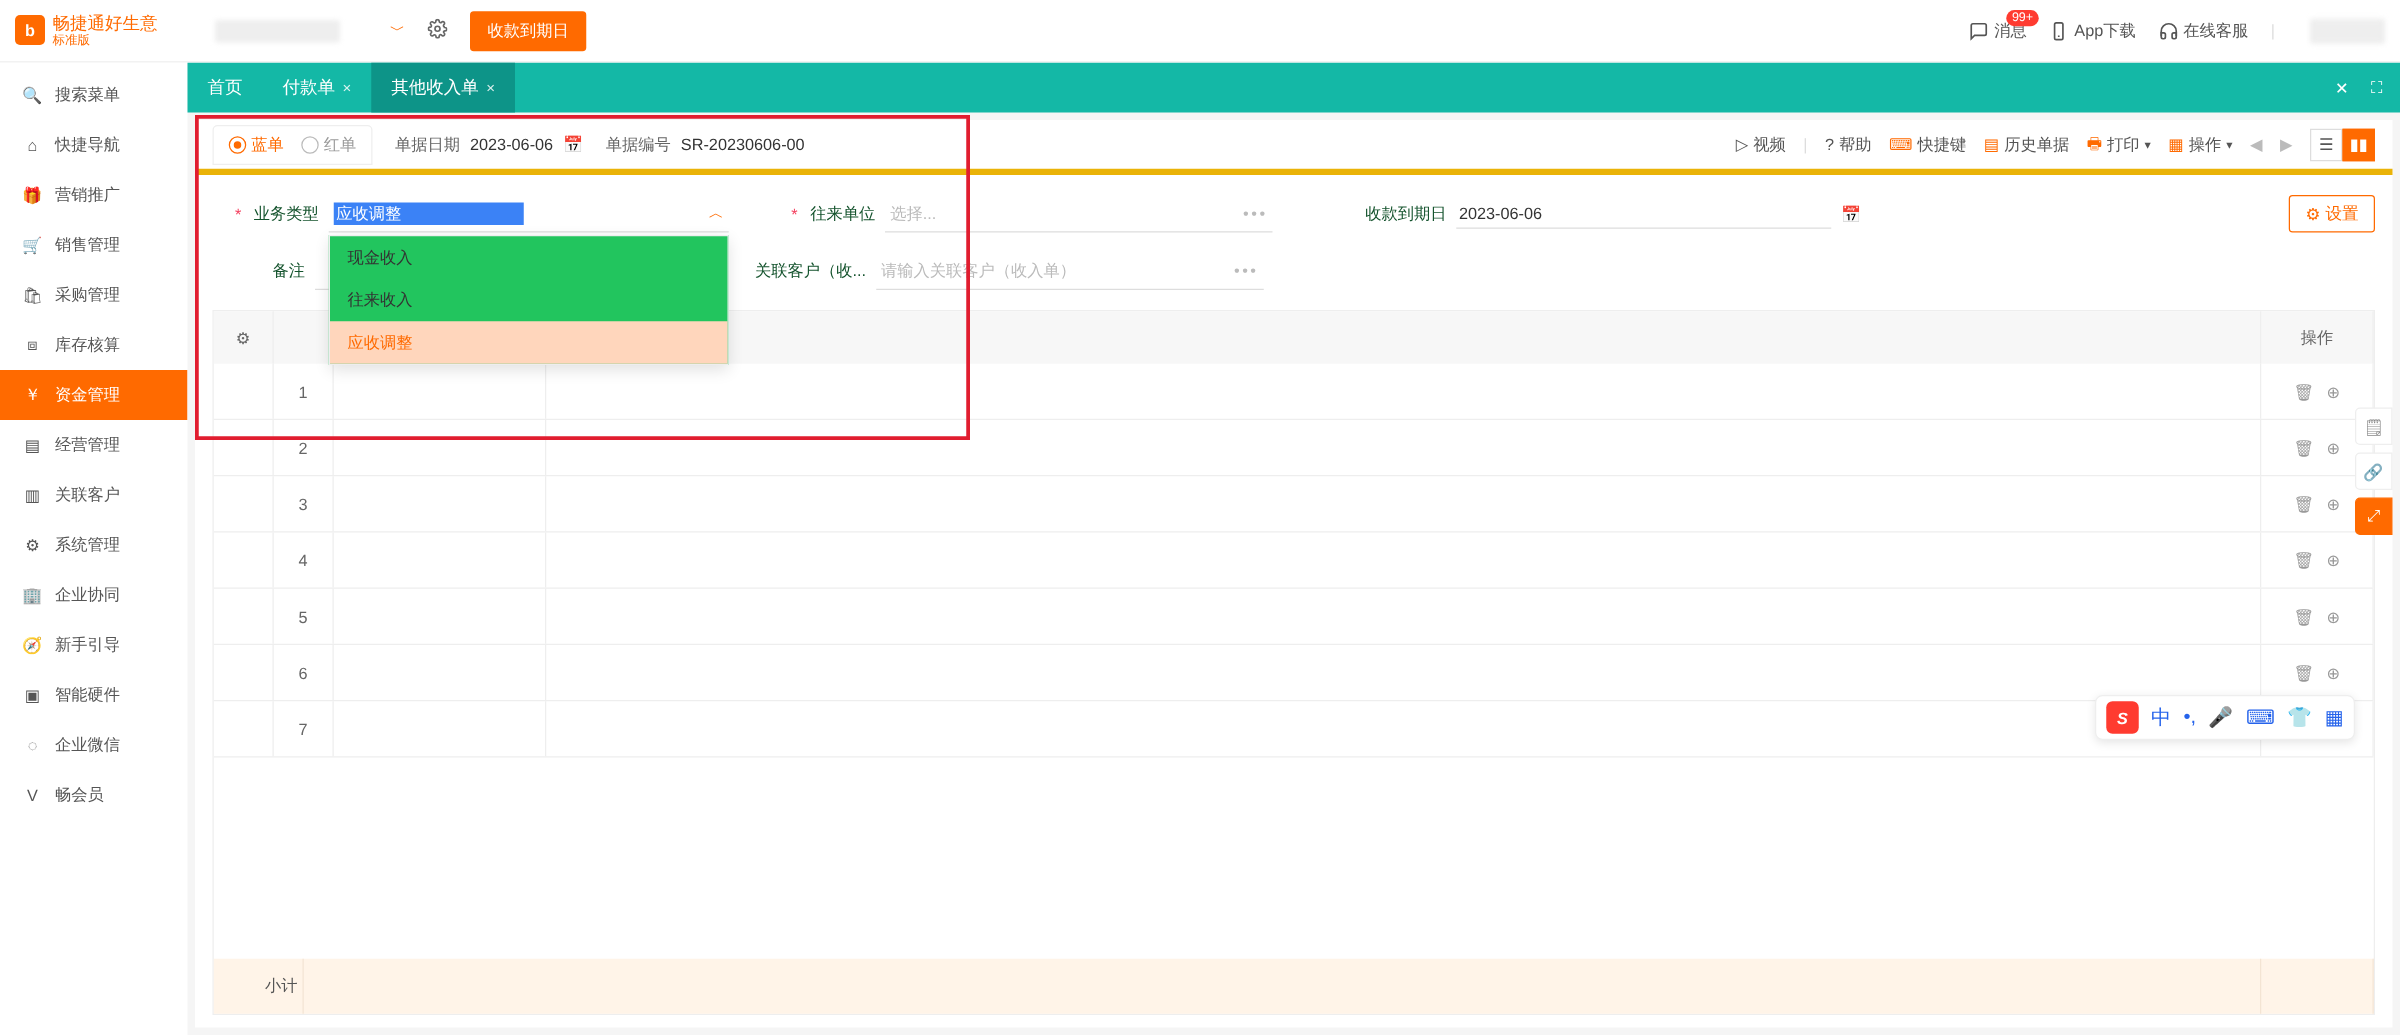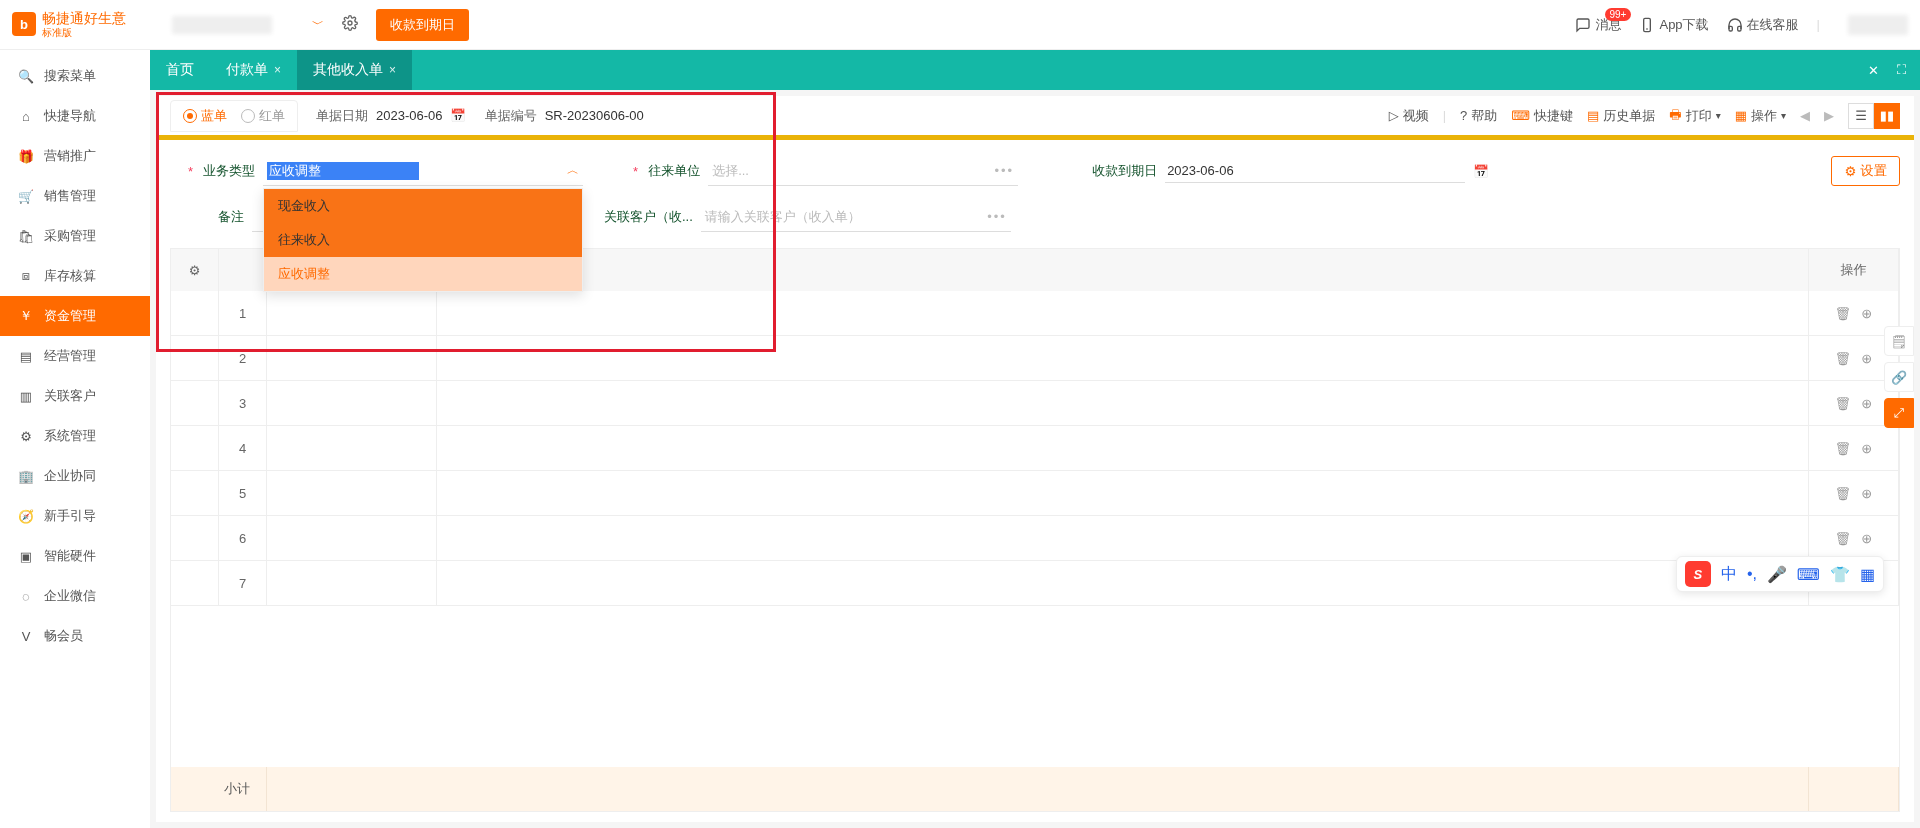--- a/index.html
+++ b/index.html
@@ -67,21 +67,21 @@
 .field .req { color: #f43f5e; margin-right: 2px; }
 .field .flabel { color: #14532d; width: auto; }
 .sel-input { position: relative; }
 .sel-box { width: 320px; height: 30px; border-bottom: 1px solid #ddd; display: flex; align-items: center; padding: 0 4px; cursor: pointer; }
 .sel-box.wide { width: 310px; }
 .sel-val { flex: 1; }
 .sel-val.sel-highlight { background: #3b82f6; color: #fff; padding: 0 2px; display: inline-block; }
 .sel-placeholder { color: #bbb; }
 .sel-caret { color: #ff6a00; font-size: 12px; }
 .sel-more { color: #bbb; letter-spacing: 2px; }
-.dropdown { position: absolute; top: 32px; left: 0; width: 320px; background: #f97316; border: 1px solid #eee; box-shadow: 0 4px 12px rgba(0,0,0,.12); z-index: 100; }
+.dropdown { position: absolute; top: 32px; left: 0; width: 320px; background: #22c55e; border: 1px solid #eee; box-shadow: 0 4px 12px rgba(0,0,0,.12); z-index: 100; }
 .dd-item { padding: 8px 14px; cursor: pointer; color: #333; }
 .dd-item.hover { background: #ffd6bc; color: #ff6a00; }
 .settings-btn { margin-left: auto; border: 1px solid #ff6a00; color: #ff6a00; background: #fff; padding: 5px 12px; border-radius: 3px; cursor: pointer; display: flex; align-items: center; gap: 4px; }
 .date-field { display: flex; align-items: center; gap: 8px; }
 .date-field .dval { border-bottom: 1px solid #ddd; width: 300px; padding: 4px 2px; }
 
 
 .highlight-rect { position: absolute; border: 3px solid #e11d2f; pointer-events: none; z-index: 200; }
 
 
@@ -99,21 +99,21 @@
 .grow { display: flex; height: 45px; border-bottom: 1px solid #eee; align-items: stretch; }
 .gc { border-right: 1px solid #eee; display: flex; align-items: center; justify-content: center; }
 .gc-gear { width: 48px; }
 .gc-num { width: 48px; color: #666; }
 .gc-account { flex: 0 0 170px; }
 .gc-flex { flex: 1; }
 .gc-ops { width: 90px; gap: 10px; color: #999; }
 .gc-ops span { cursor: pointer; }
 .grid-footer { display: flex; height: 44px; background: #fff4e8; align-items: stretch; }
 .gf-cell { display: flex; align-items: center; border-right: 1px solid #f3e4d3; }
-.gf-label { width: 96px; justify-content: center; color: #555; padding-left: 37px; }
+.gf-label { width: 72px; justify-content: center; color: #555; padding-left: 37px; }
 .gf-amount { flex: 0 0 170px; justify-content: flex-end; padding-right: 14px; font-weight: 500; }
 .gf-rest { flex: 1; }
 .gf-ops { width: 90px; }
 
 
 .right-tools { position: absolute; right: 0; top: 230px; display: flex; flex-direction: column; }
 .rt-btn { width: 30px; height: 30px; background: #fff; border: 1px solid #eee; border-radius: 4px 0 0 4px; margin-bottom: 6px; display: flex; align-items: center; justify-content: center; color: #888; cursor: pointer; }
 .rt-btn.active { background: #ff6a00; color: #fff; border-color: #ff6a00; }
 
 

